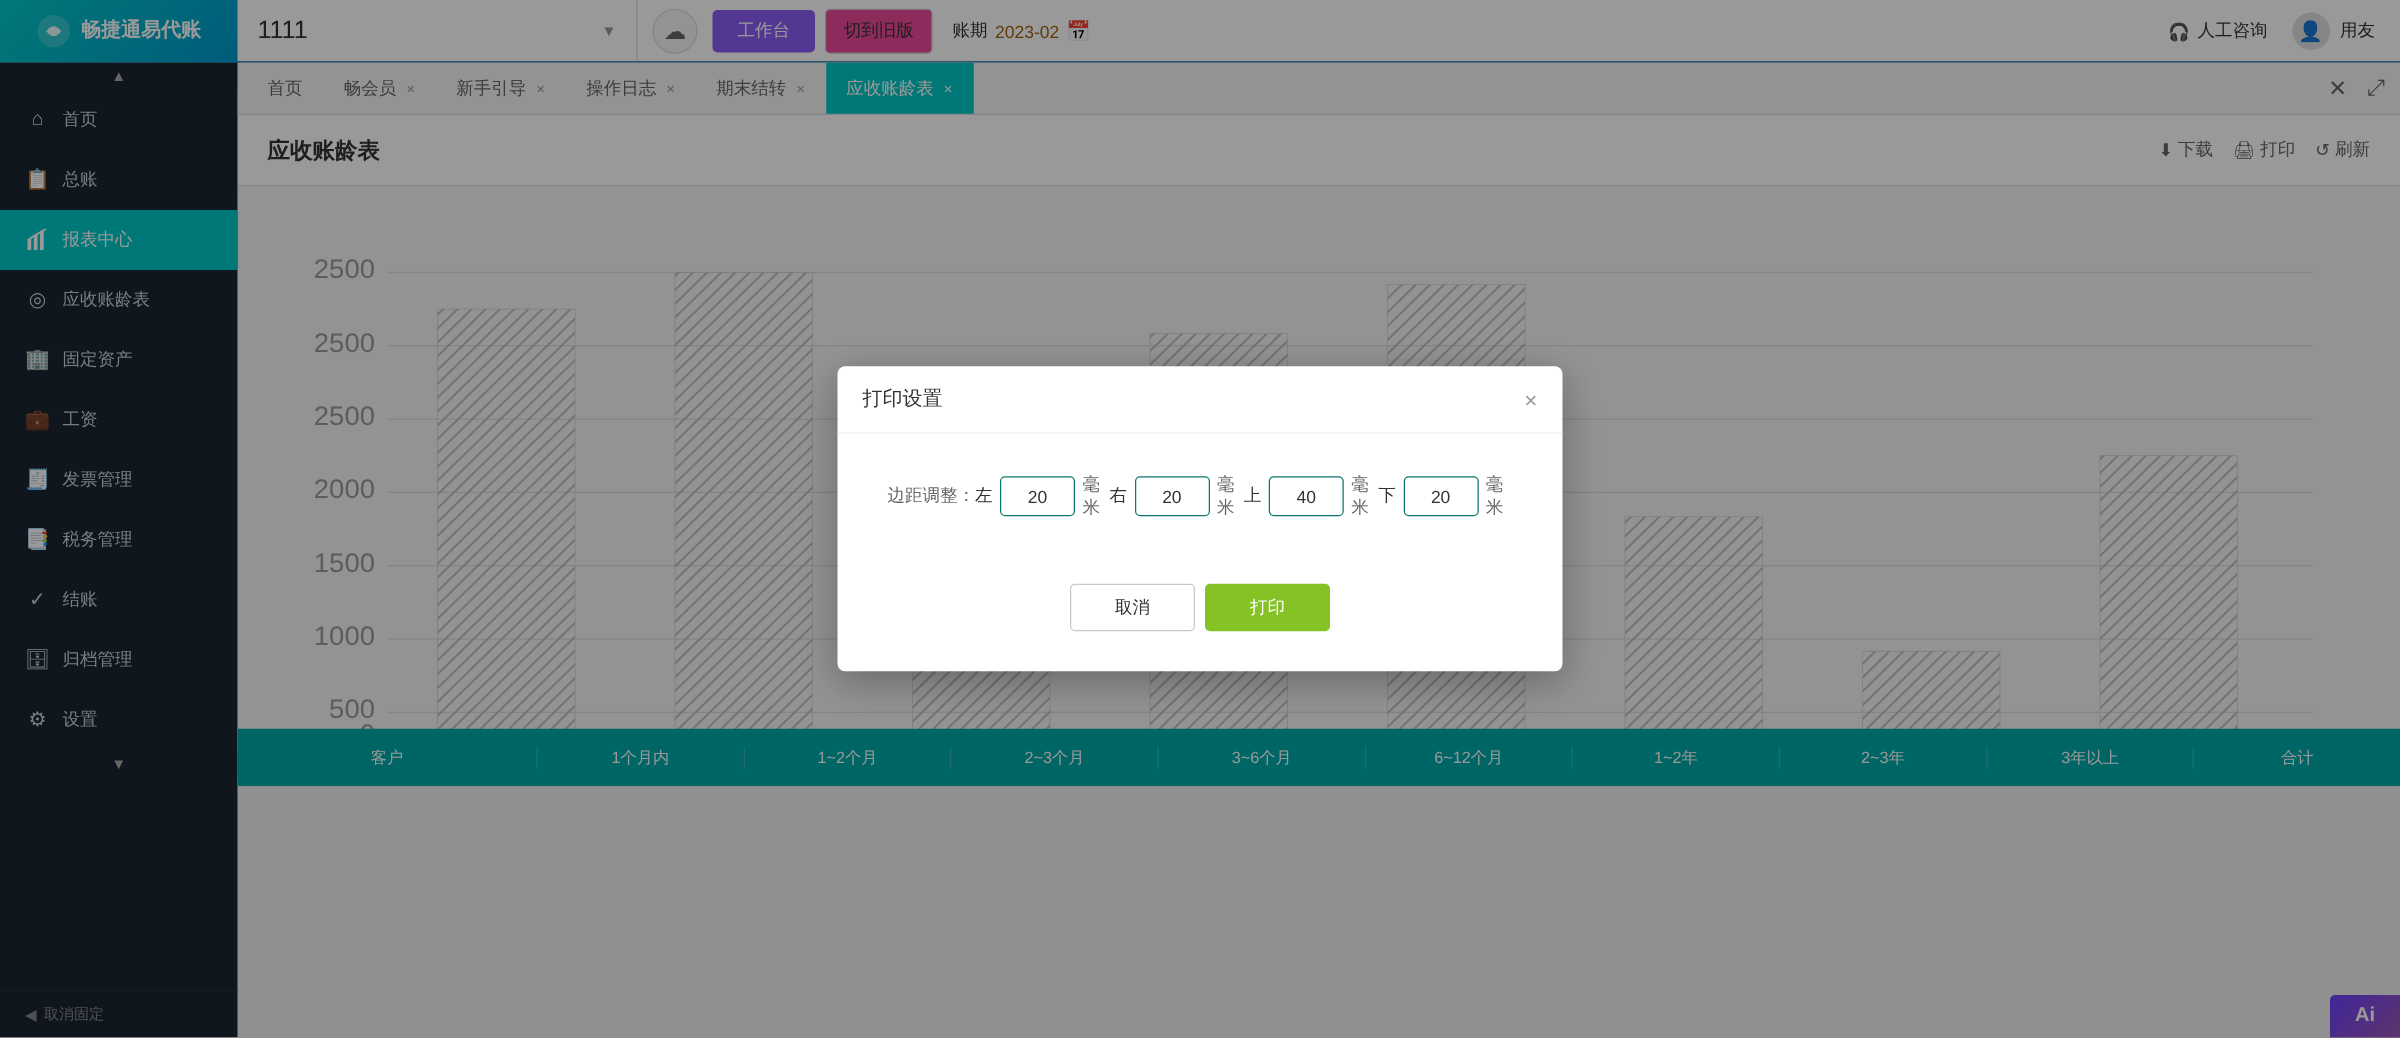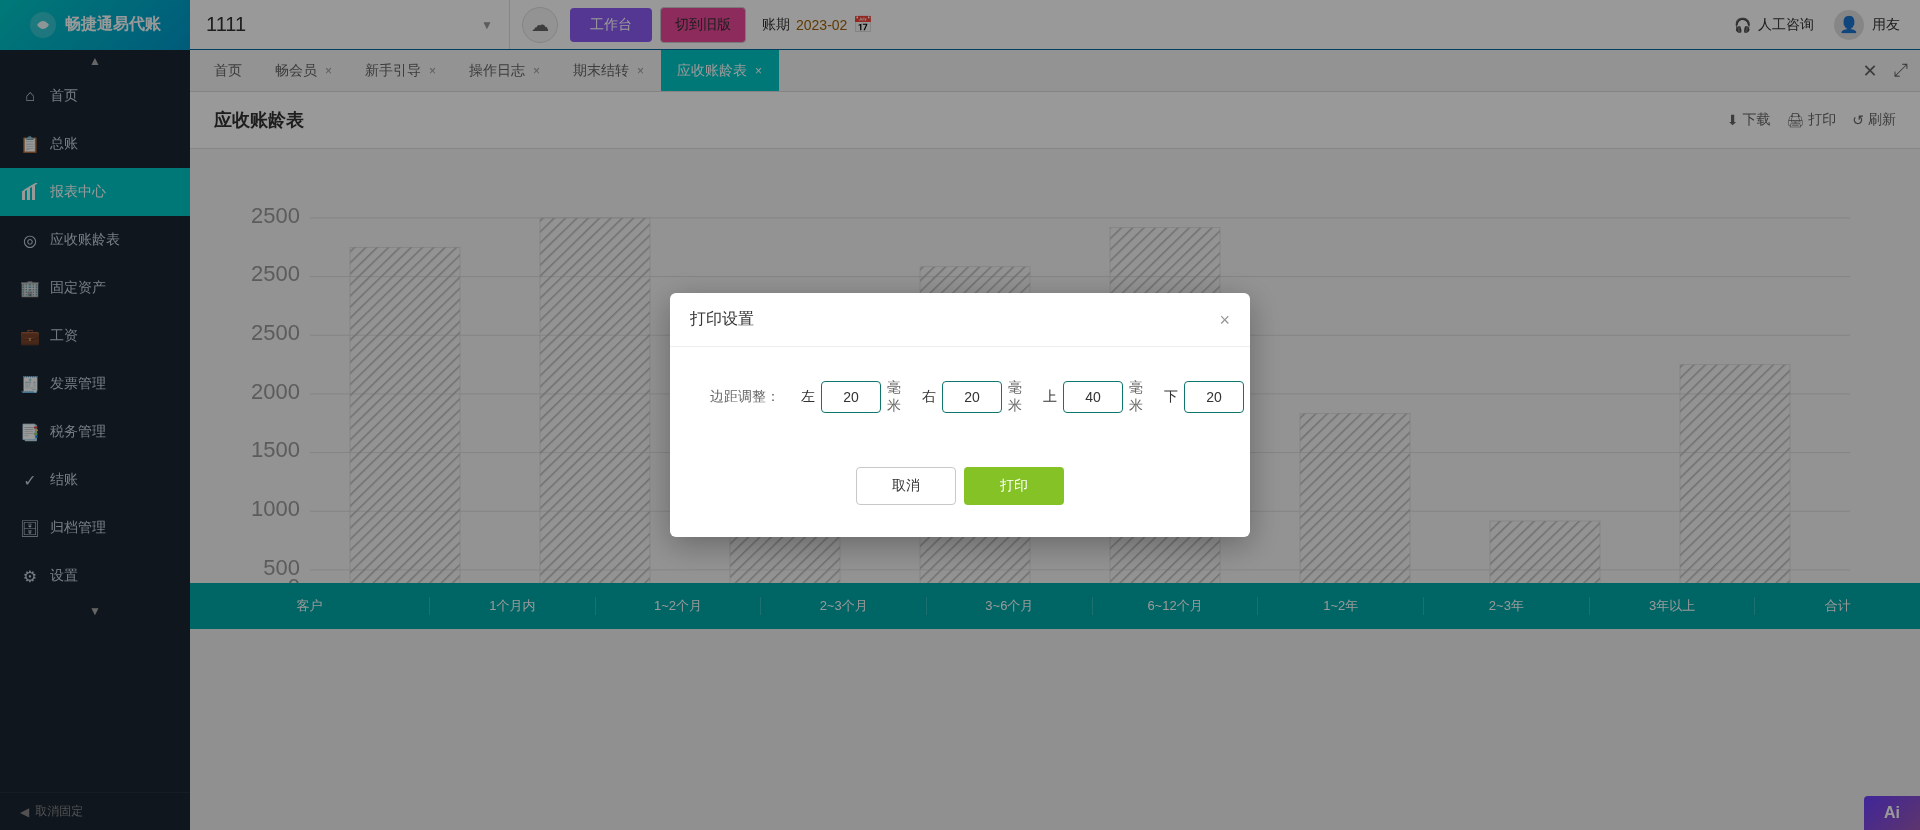--- a/index.html
+++ b/index.html
@@ -360,21 +360,21 @@
       cursor: pointer;
       font-size: 18px;
       line-height: 1;
     }
     .dialog-body {
       padding: 32px 40px;
     }
     .margin-row {
       display: flex;
       align-items: center;
-      gap: 21px;
+      gap: 0;
       margin-bottom: 20px;
     }
     .margin-label {
       color: #666;
       font-size: 14px;
       white-space: nowrap;
     }
     .margin-group {
       display: flex;
       align-items: center;

